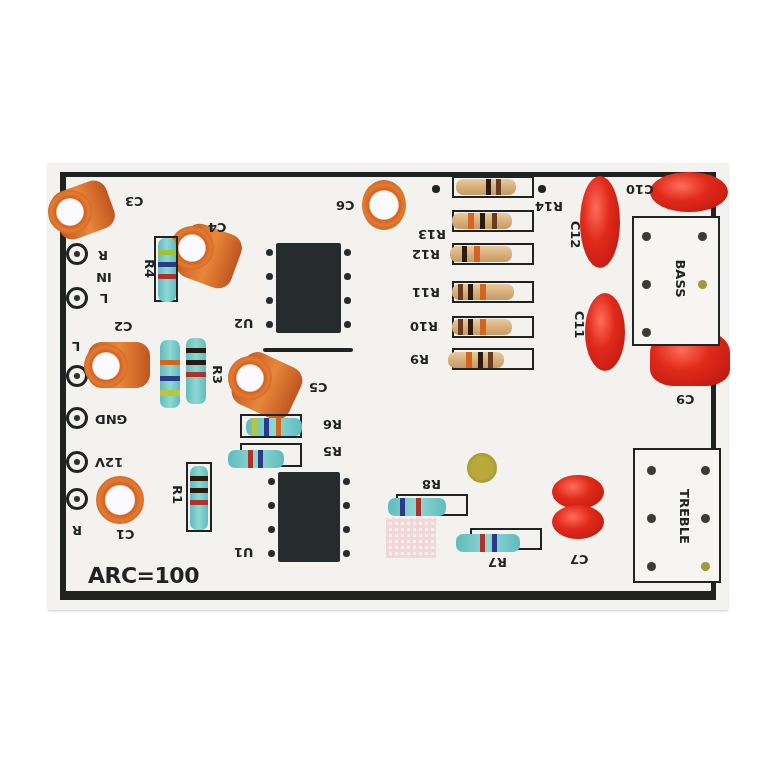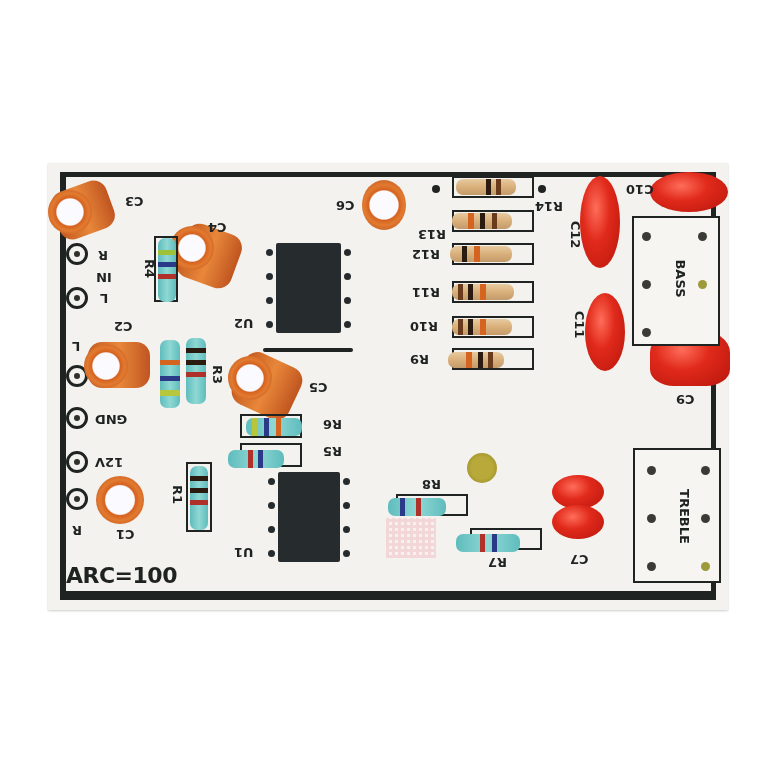--- a/index.html
+++ b/index.html
@@ -44,21 +44,21 @@
 
 <div class="lbl rot180" style="left:72px;top:340px">L</div>
 <div class="pad" style="left:66px;top:365px"></div>
 <div class="pad" style="left:66px;top:407px"></div>
 <div class="lbl rot180" style="left:95px;top:413px">GND</div>
 <div class="pad" style="left:66px;top:451px"></div>
 <div class="lbl rot180" style="left:95px;top:456px">12V</div>
 <div class="pad" style="left:66px;top:488px"></div>
 <div class="lbl rot180" style="left:72px;top:524px">R</div>
 
-<div class="lbl big" style="left:66px;top:565px">ARC=100</div>
+<div class="lbl big" style="left:88px;top:565px">ARC=100</div>
 
 <div class="ecap-body" style="left:54px;top:185px;width:58px;height:50px;transform:rotate(-20deg)"></div>
 <div class="ecap" style="left:48px;top:190px;width:44px;height:44px"></div>
 <div class="lbl rot180" style="left:125px;top:195px">C3</div>
 
 <div class="ecap-body" style="left:180px;top:228px;width:58px;height:56px;transform:rotate(20deg)"></div>
 <div class="ecap" style="left:170px;top:226px;width:44px;height:44px"></div>
 <div class="lbl rot180" style="left:208px;top:221px">C4</div>
 
 <div class="lbl rot180" style="left:114px;top:320px">C2</div>

